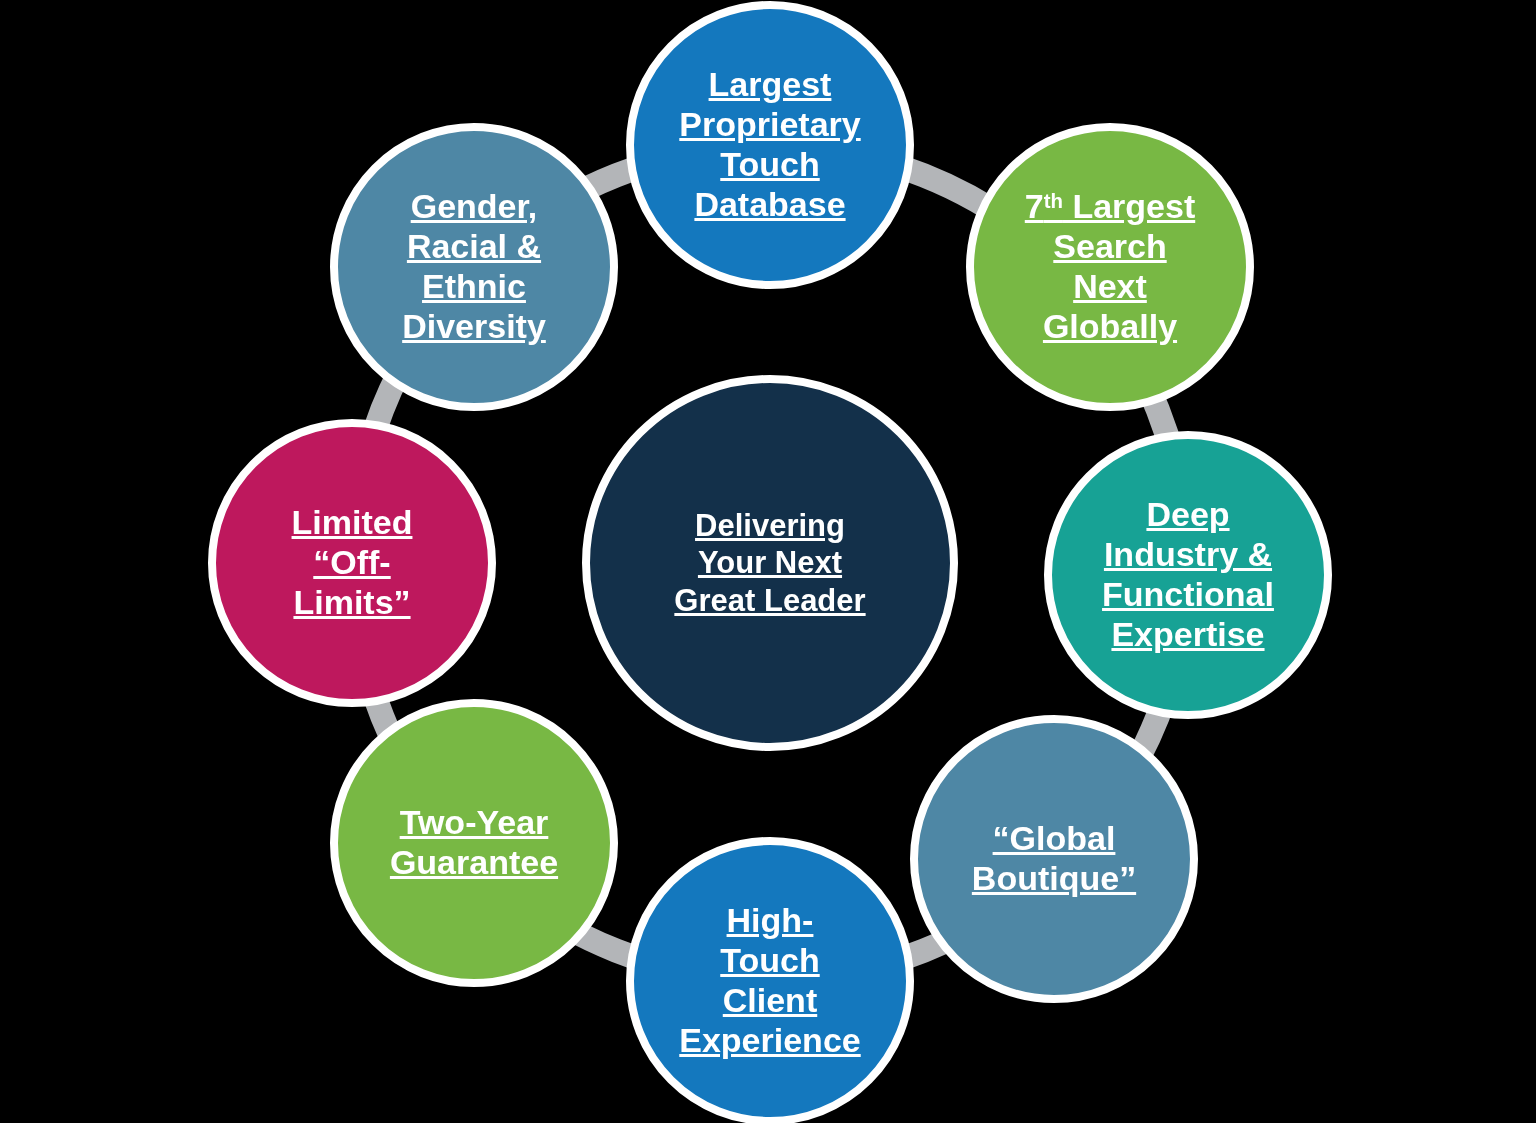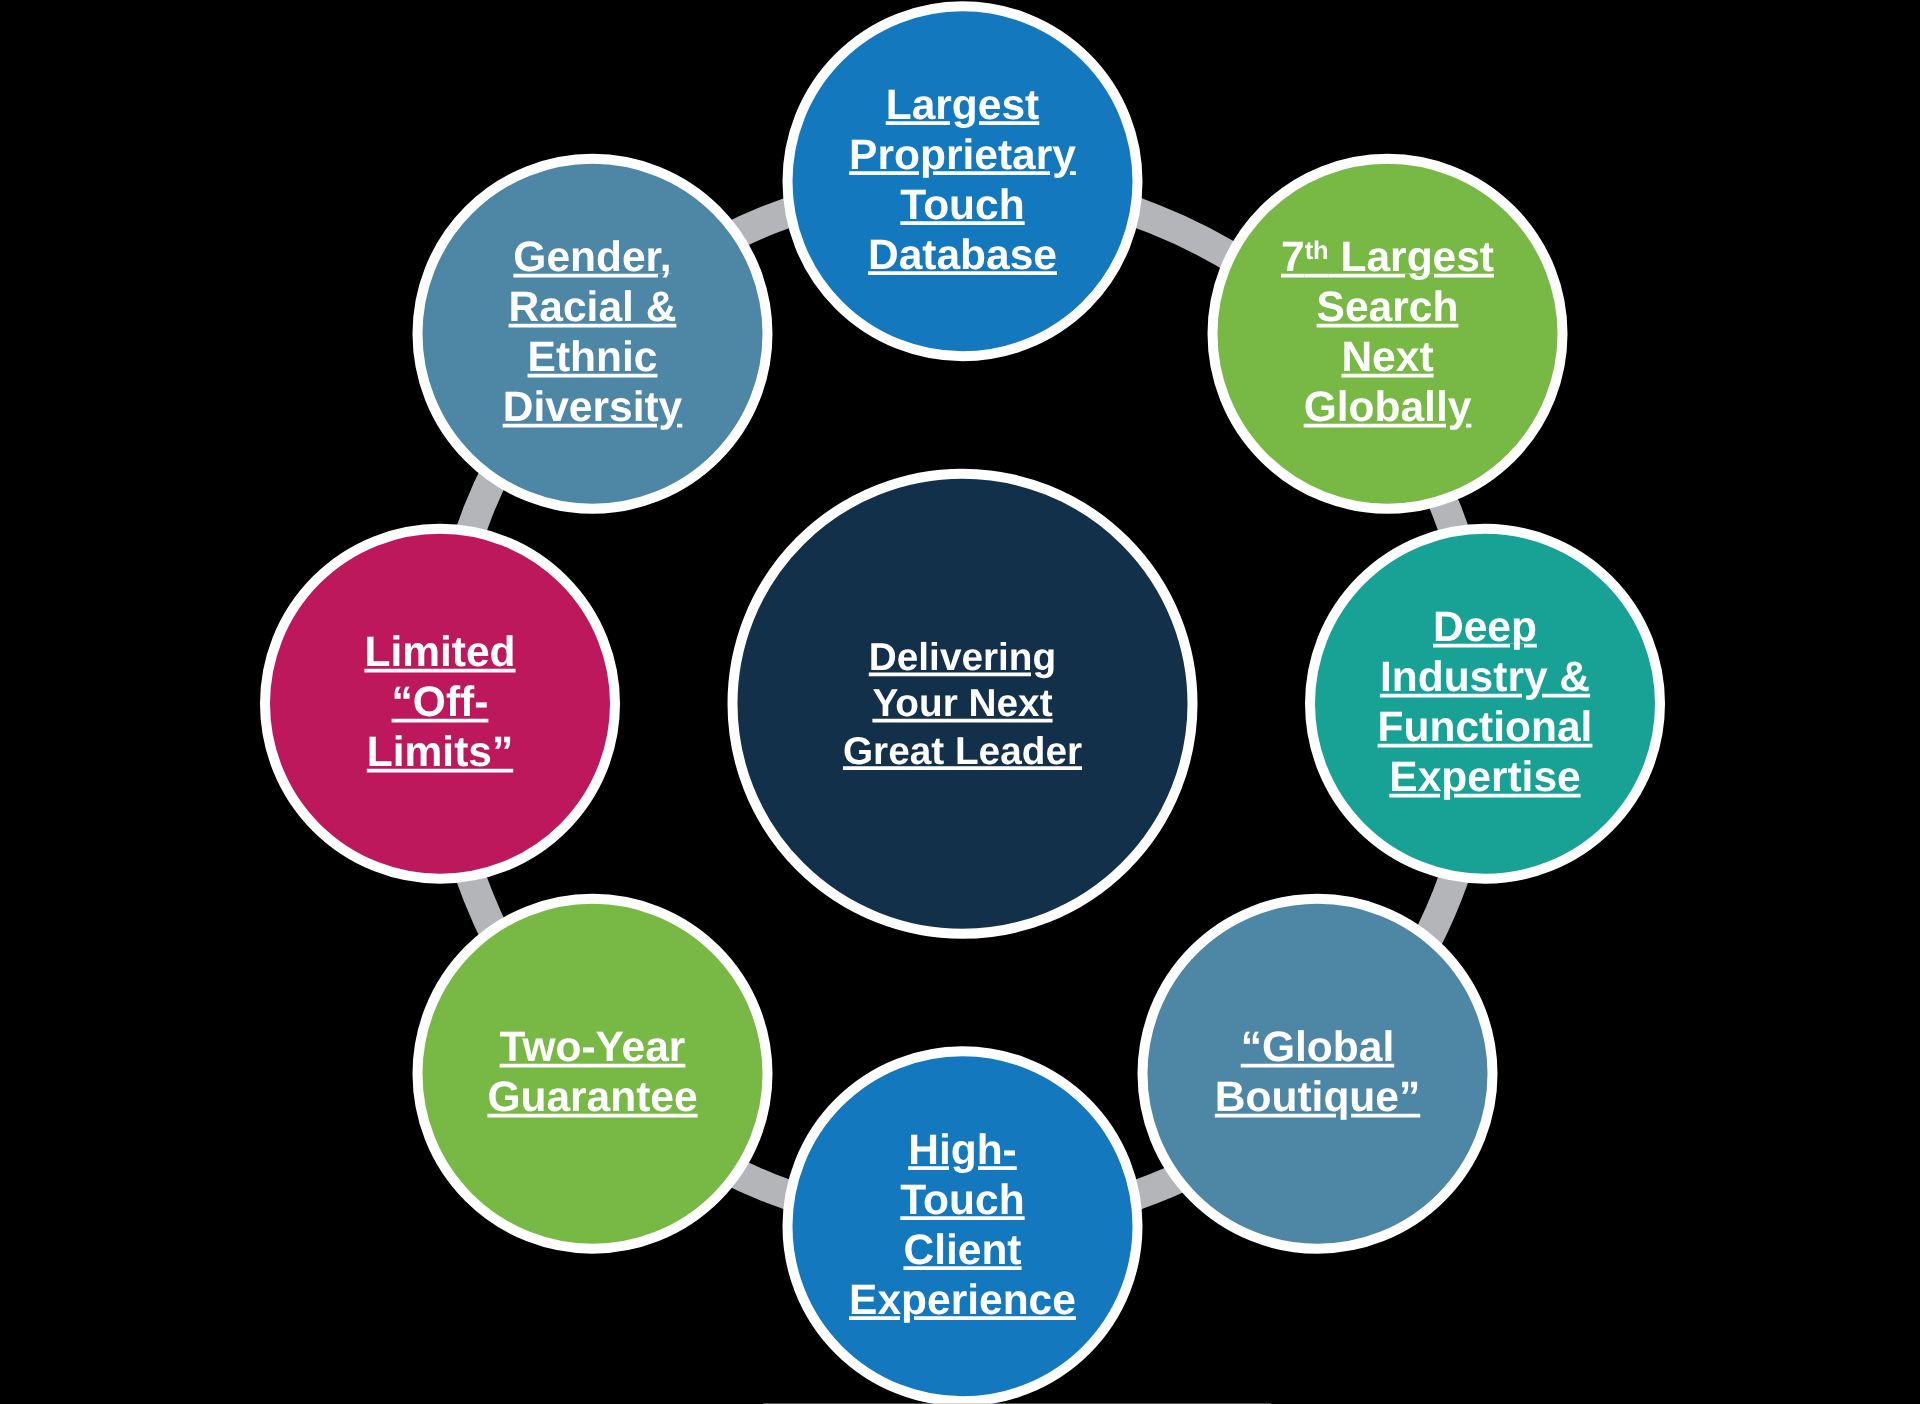--- a/index.html
+++ b/index.html
@@ -46,24 +46,24 @@
     width: 360px;
     height: 360px;
     left: 582px;
     top: 375px;
     font-size: 31px;
     line-height: 1.2;
   }
 
   .pos-top          { left: 626px;  top: 1px;   }
   .pos-top-right    { left: 966px;  top: 123px; }
-  .pos-right        { left: 1044px; top: 419px; }
+  .pos-right        { left: 1044px; top: 431px; }
   .pos-bottom-right { left: 910px;  top: 715px; }
   .pos-bottom       { left: 626px;  top: 837px; }
-  .pos-bottom-left  { left: 330px;  top: 715px; }
+  .pos-bottom-left  { left: 330px;  top: 699px; }
   .pos-left         { left: 208px;  top: 419px; }
   .pos-top-left     { left: 330px;  top: 123px; }
 
   .sup {
     font-size: 0.6em;
     vertical-align: baseline;
     position: relative;
     top: -0.5em;
     font-weight: bold;
   }

